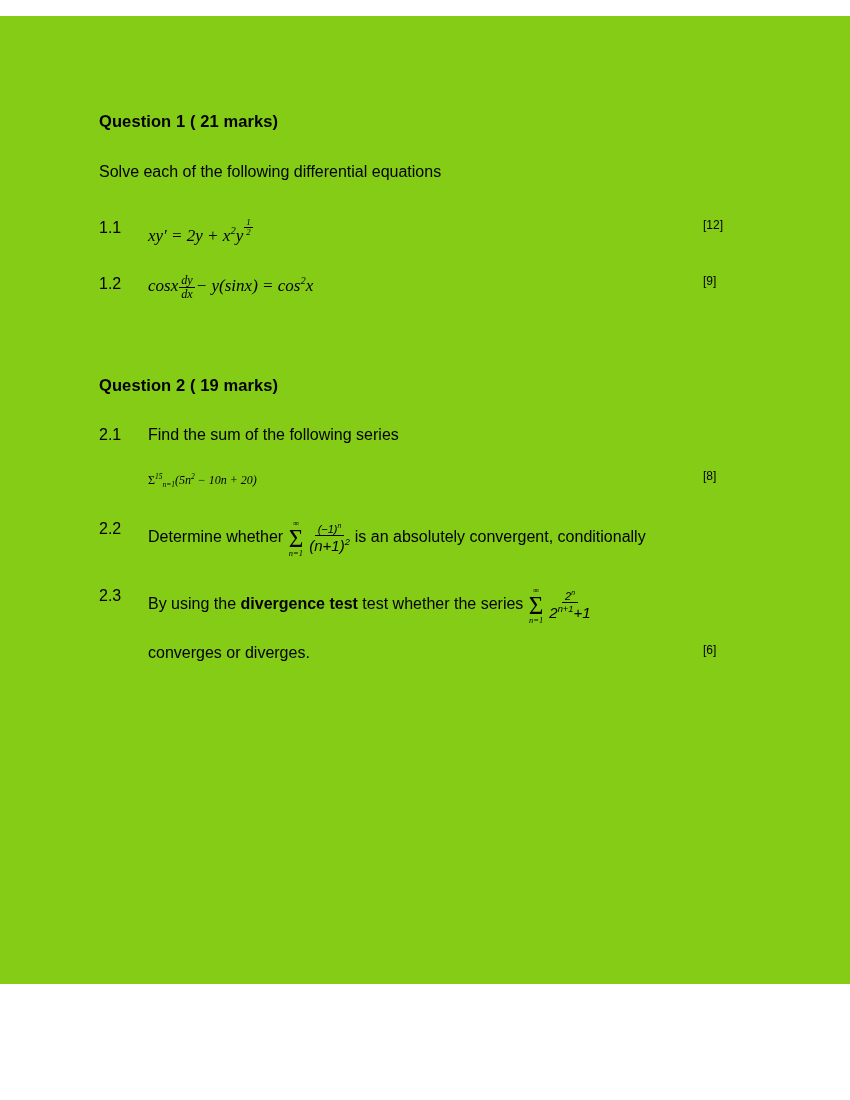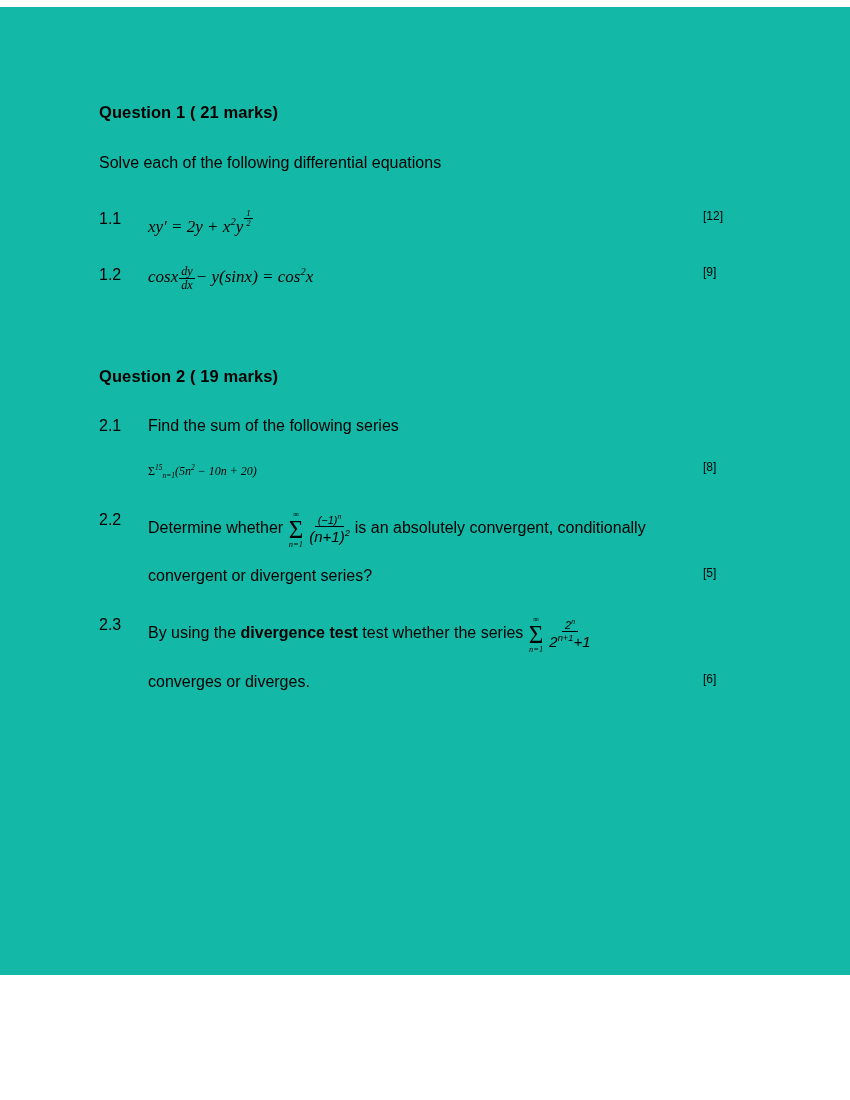--- a/index.html
+++ b/index.html
@@ -10,24 +10,24 @@
   body {
     width: 850px;
     height: 1100px;
     position: relative;
     font-family: "Liberation Sans", sans-serif;
     color: #000000;
     overflow: hidden;
   }
   .page {
     position: absolute;
-    left: 0; top: 7px;
+    left: 0; top: 16px;
     width: 850px;
     height: 968px;
-    background: #14b8a6;
+    background: #84cc16;
   }
   .content {
     position: absolute;
     left: 99px;
     top: 96px;
     width: 660px;
   }
 
   
   .q-heading {
@@ -230,25 +230,20 @@
                 <span class="lim">∞</span>
                 <span class="sig">Σ</span>
                 <span class="lim">n=1</span>
               </span><span class="ifrac">
                 <span class="n"><span>(−1)</span><sup class="exp">n</sup></span>
                 <span class="d"><span>(n</span><span>+</span><span>1)</span><sup class="exp">2</sup></span>
               </span></span><span>is an absolutely convergent, conditionally</span>
         </div>
       </div>
 
-      <div class="row" style="margin-top:18px;">
-        <div class="num"></div>
-        <div class="body-cell">convergent or divergent series?</div>
-        <div class="marks">[5]</div>
-      </div>
 
       <div class="row" style="margin-top:29px;">
         <div class="num">2.3</div>
         <div class="body-cell">
           <span>By using the</span>
           <span class="bold-inline">divergence test</span>
           <span>test whether the series</span>
           <span class="sigma-inline"><span class="sigma-block">
                 <span class="lim">∞</span>
                 <span class="sig">Σ</span>

